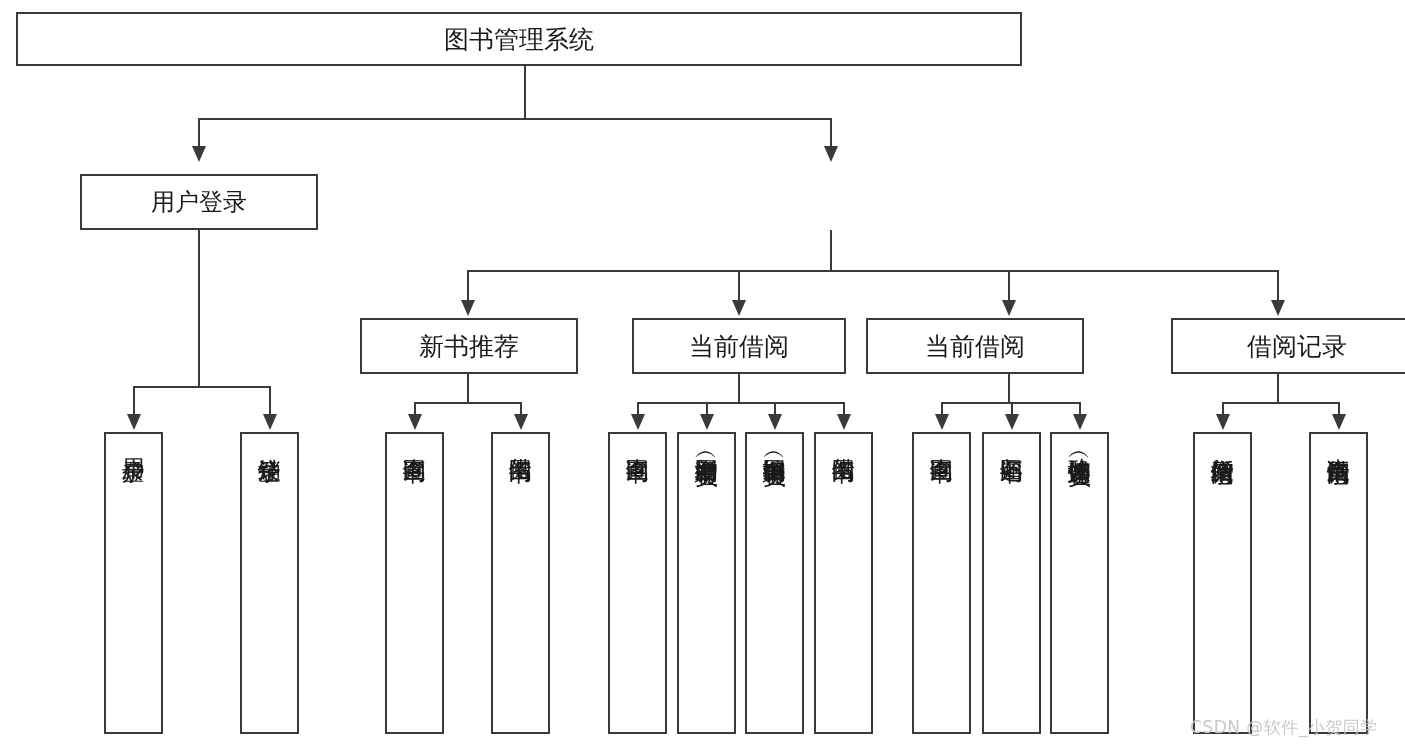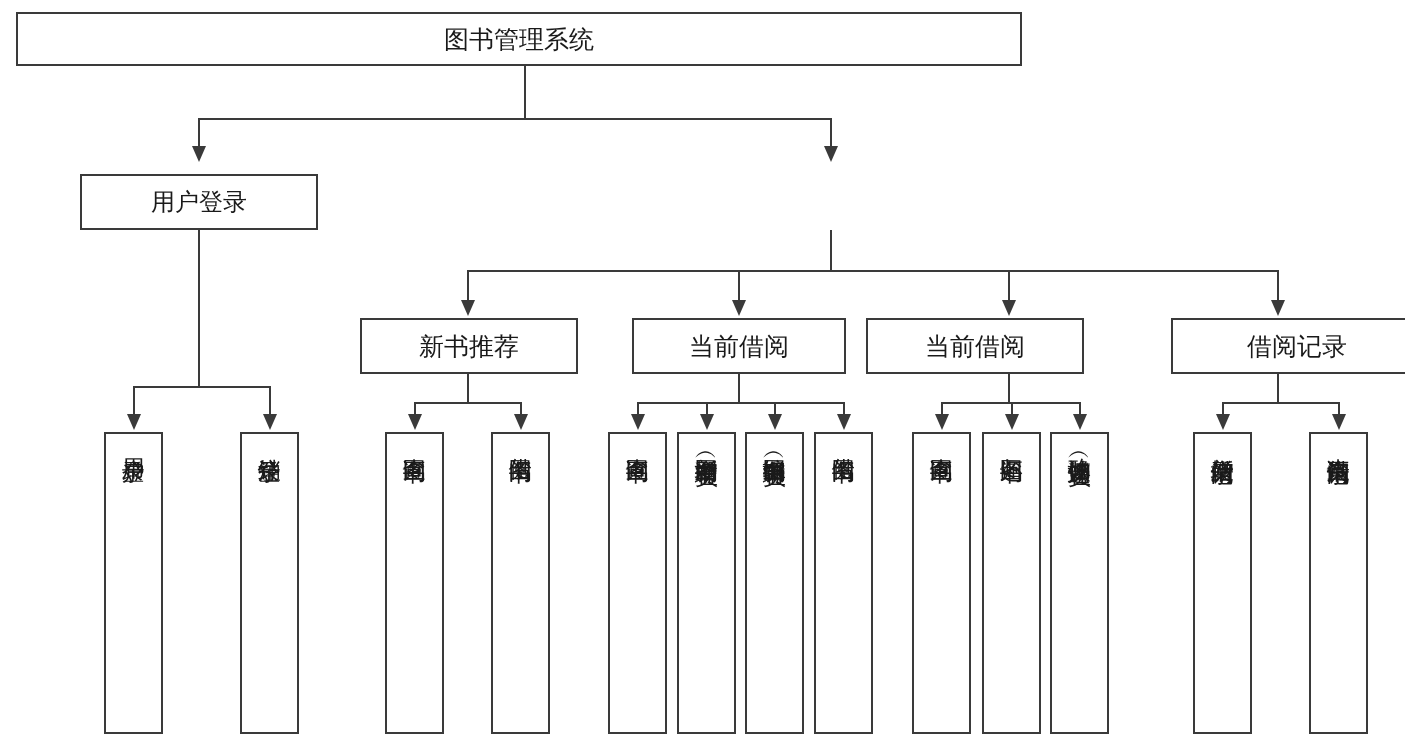--- a/index.html
+++ b/index.html
@@ -202,14 +202,15 @@
     <span class="vtext">确认归还（管理员）</span>
   </div>
 
   <div class="node leaf" style="left:1193px; top:432px; width:59px; height:302px;">
     <span class="vtext">新增借阅记录</span>
   </div>
   <div class="node leaf" style="left:1309px; top:432px; width:59px; height:302px;">
     <span class="vtext">查询借阅记录</span>
   </div>
 
+  <div id="watermark" style="left:1190px; top:716px;">CSDN @软件_小贺同学</div>
 
 </div>
 
 </body></html>

